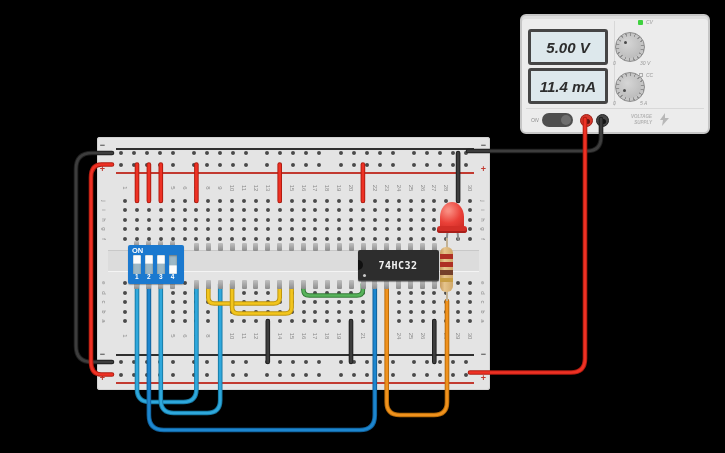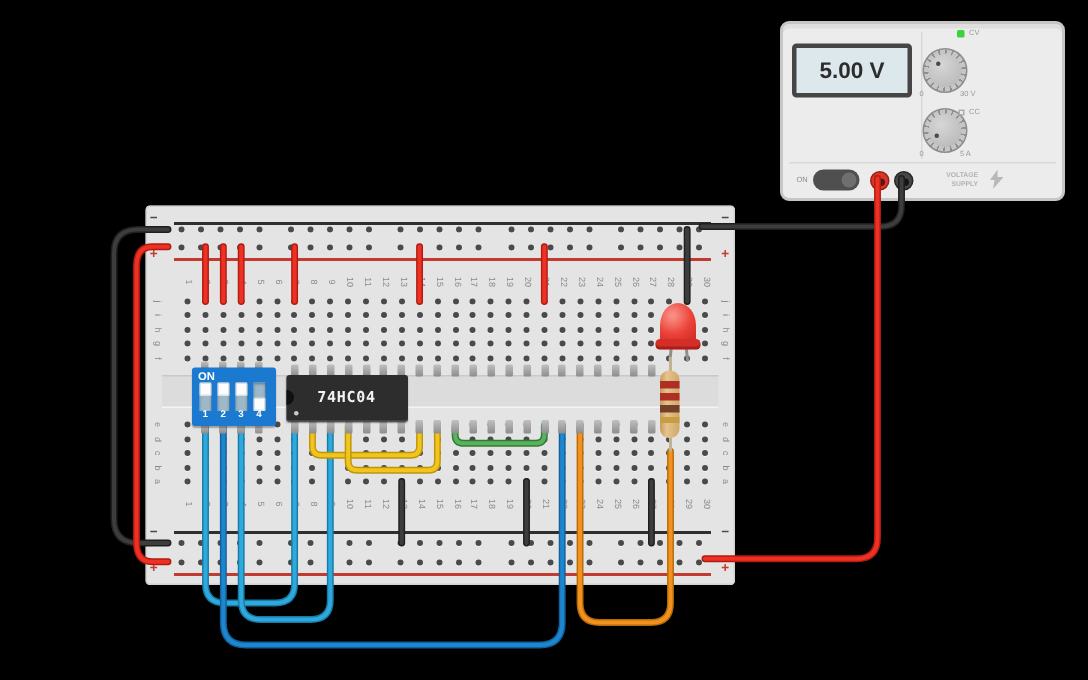--- a/index.html
+++ b/index.html
@@ -38,21 +38,21 @@
   #ledbulb{left:440px;top:202px;width:24px;height:30px;border-radius:12px 12px 7px 7px/15px 15px 5px 5px;
            background:radial-gradient(circle at 35% 28%,#f98c80 6%,#ea4038 48%,#cd2a23 85%);}
   #ledflange{left:437px;top:226px;width:30px;height:7px;border-radius:3px;
              background:#d32f28;box-shadow:inset 0 -2px 0 #a81f1a;}
   #reslead{left:446px;top:238px;width:2px;height:63px;background:#c2b295;}
   #resbody{left:440px;top:247px;width:13px;height:45px;border-radius:6px;
            background:linear-gradient(90deg,#c69a5d,#e6c48c 35%,#d0a869);}
   .band{left:0;width:13px;height:5px;}
   
   #psu{left:520px;top:14px;width:190px;height:120px;background:#ececec;border:2px solid #c6c6c6;
-       border-radius:6px;box-shadow:inset 0 3px 0 #dedede;}
+       border-radius:6px;box-shadow:inset 0 3px 0 #dedede;font-style:italic;}
   .disp{left:6px;width:80px;height:36px;background:#dde8ec;border:3px solid #454545;border-radius:3px;
         display:flex;align-items:center;justify-content:center;
         font-size:15px;font-weight:bold;color:#2d2d2d;white-space:nowrap;}
   .knob{width:30px;height:30px;border-radius:50%;border:1px solid #8d8d8d;
         background:repeating-conic-gradient(#8f8f8f 0deg 5deg,#c6c6c6 5deg 20deg);}
   .knobcap{left:3px;top:3px;width:22px;height:22px;border-radius:50%;
            background:radial-gradient(circle at 38% 32%,#d6d6d6,#b5b5b5);position:absolute;}
   .kdot{width:3px;height:3px;border-radius:50%;background:#4a4a4a;position:absolute;}
   .klab{font-size:5px;color:#9a9a9a;white-space:nowrap;}
   #psuled{width:5px;height:5px;border-radius:1px;}
@@ -565,20 +565,23 @@
       <div class="rlab" style="left: 5.5px; top: 240.5px; color: rgb(194, 58, 48);">+</div>
       <div class="rlab" style="left: 386.5px; top: 240.5px; color: rgb(194, 58, 48);">+</div>
     </div>
 
   <div id="psu">
     <div class="hline"></div>
     <div class="vline"></div>
     <div class="disp" style="top:13px">
         <span>5.00 V</span>
       </div>
+    <div class="disp" style="top:52px">
+        <span>11.4 mA</span>
+      </div>
 
     <div class="knob" style="left:93px;top:16px">
       <div class="knobcap">
           <div class="kdot" style="left:5px;top:5px"></div>
         </div>
     </div>
     <div class="knob" style="left:93px;top:56px">
       <div class="knobcap">
           <div class="kdot" style="left:4px;top:13px"></div>
         </div>
@@ -721,23 +724,23 @@
       <div class="slot" style="left: 28.7px;">
         <div class="handle" style="top: 0px;"></div>
       </div>
       <div class="swnum" style="left: 32.7px;">3</div>
       <div class="slot" style="left: 40.6px;">
         <div class="handle" style="top: 9.5px;"></div>
       </div>
       <div class="swnum" style="left: 44.6px;">4</div>
     </div>
 
-  <div class="icbody" style="left:190.5px">
+  <div class="icbody" style="left:357.5px">
     <div class="icnotch"></div>
-    <div class="iclabel">74HC04</div>
+    <div class="iclabel">74HC32</div>
     <div class="icdot"></div>
   </div>
 
   <div style="left:436px;top:200px;width:32px;height:42px">
     <div class="ledleg" style="left:10px;top:32px;transform:rotate(6deg)"></div>
     <div class="ledleg" style="left:21px;top:32px;transform:rotate(-6deg)"></div>
   </div>
   <div id="ledbulb"></div>
   <div id="ledflange"></div>
 

